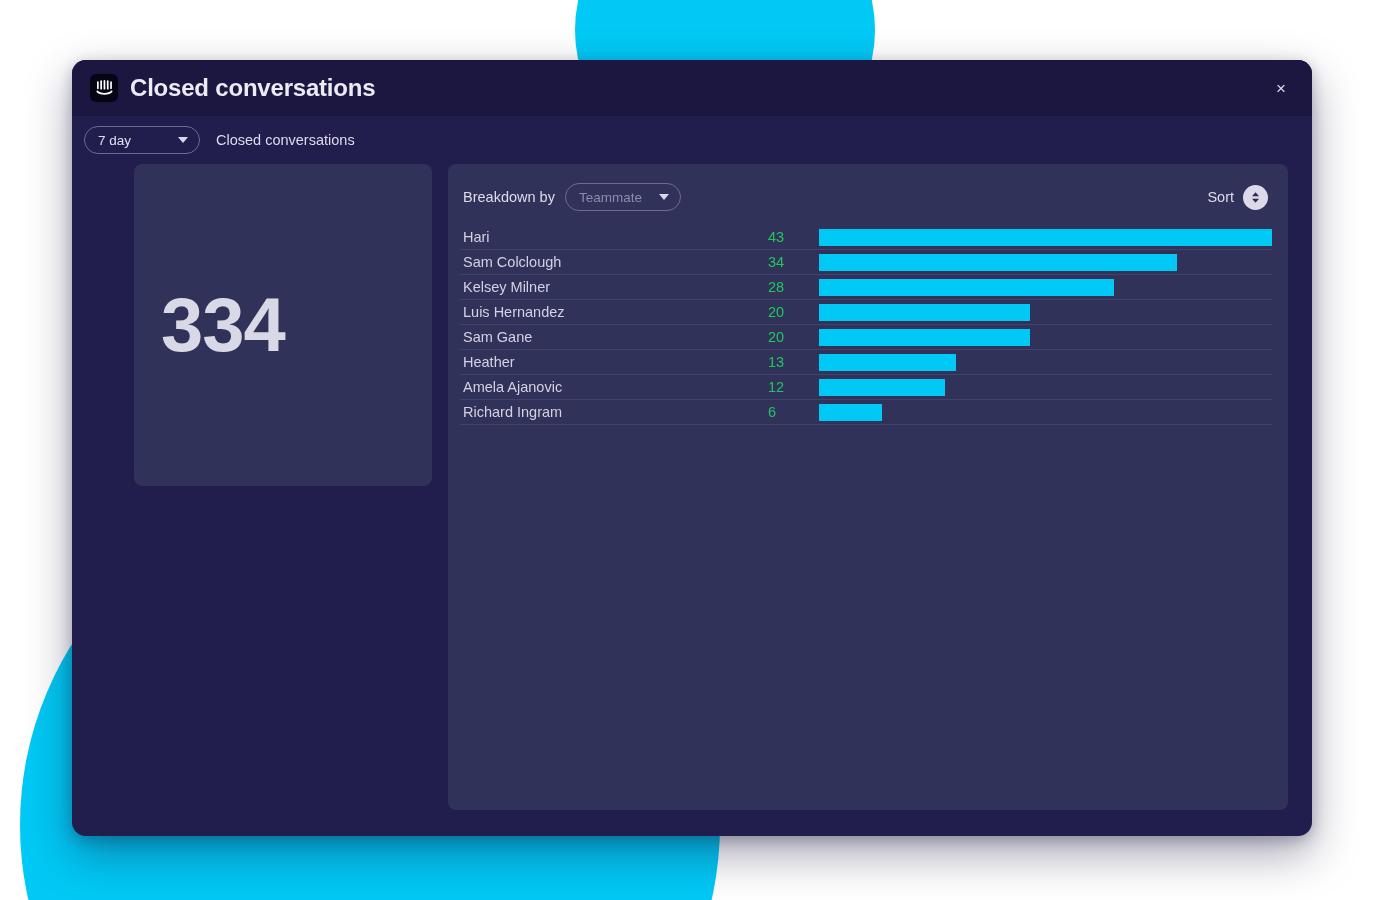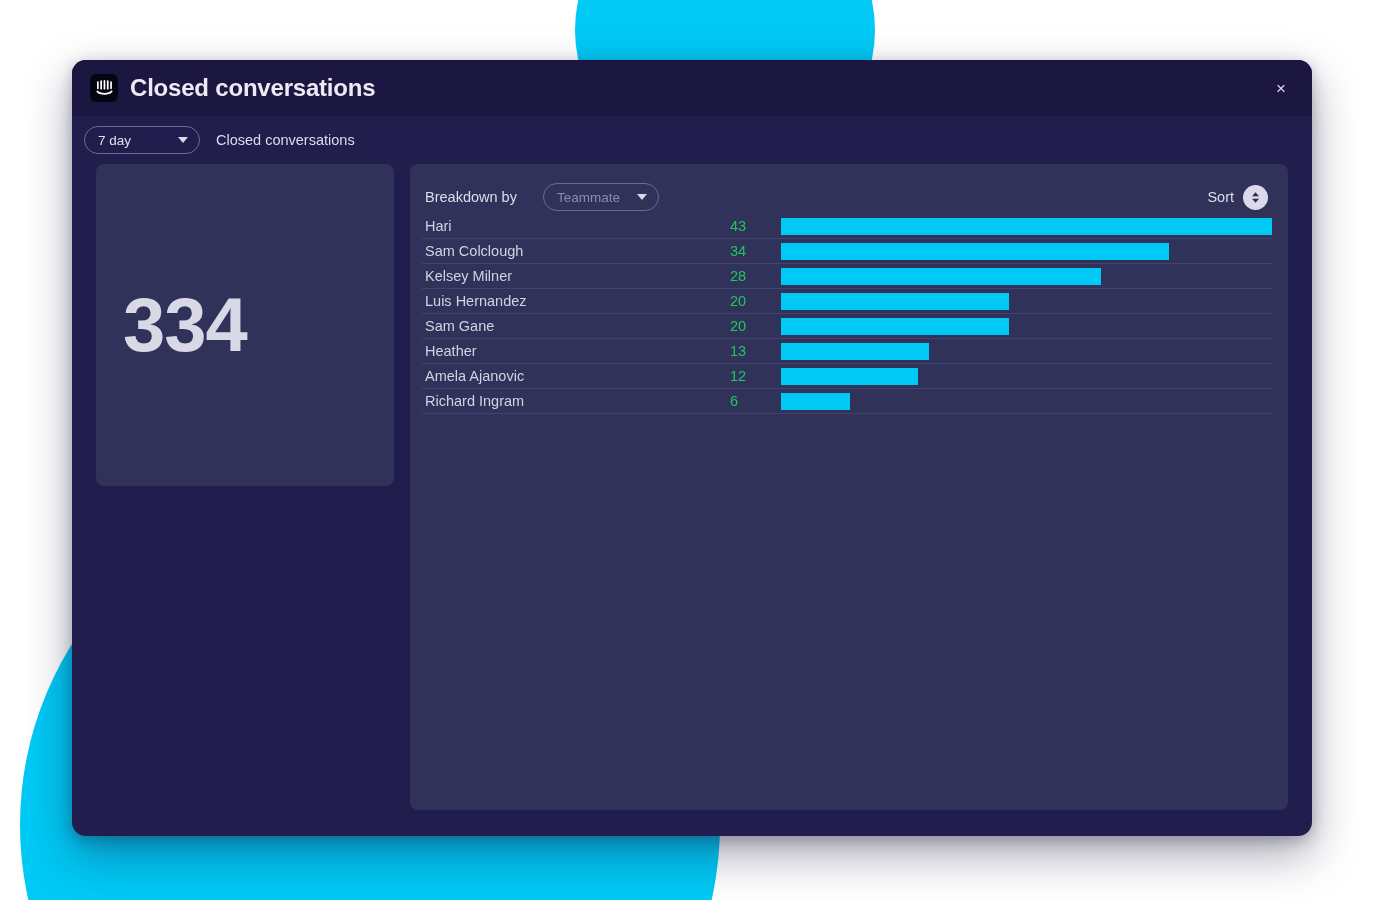--- a/index.html
+++ b/index.html
@@ -149,20 +149,21 @@
   }
   #big-number-panel {
     width: 298px;
     background: #313259;
     border-radius: 8px;
     flex: 0 0 auto;
     height: 322px;
     display: flex;
     align-items: center;
     padding-left: 27px;
+    margin-left: 38px;
   }
   #big-number {
     color: #d9d8e6;
     font-size: 76px;
     font-weight: bold;
     letter-spacing: -1px;
     line-height: 1;
   }
   #breakdown-panel {
     flex: 1 1 auto;
@@ -175,42 +176,42 @@
   
   #breakdown-header {
     display: flex;
     align-items: center;
     height: 34px;
     padding: 0 4px 0 3px;
   }
   #breakdown-by-label {
     color: #dedcec;
     font-size: 14.5px;
-    margin-right: 26px;
+    margin-right: 10px;
     white-space: nowrap;
   }
   #sort-control {
     margin-left: auto;
     display: flex;
     align-items: center;
     gap: 9px;
     cursor: pointer;
   }
   #sort-label { color: #dedcec; font-size: 14.5px; margin-left: 12px; }
   .sort-icon-circle {
     width: 25px; height: 25px;
     border-radius: 50%;
     background: #dbd9ea;
     display: flex;
     align-items: center;
     justify-content: center;
   }
 
   
-  #rows { }
+  #rows { margin-top: 11px; }
   .row {
     display: flex;
     align-items: center;
     height: 25px;
     border-bottom: 1px solid #42436a;
     padding: 0 0 0 3px;
   }
   .row-label {
     width: 305px;
     color: #d3d1e4;

